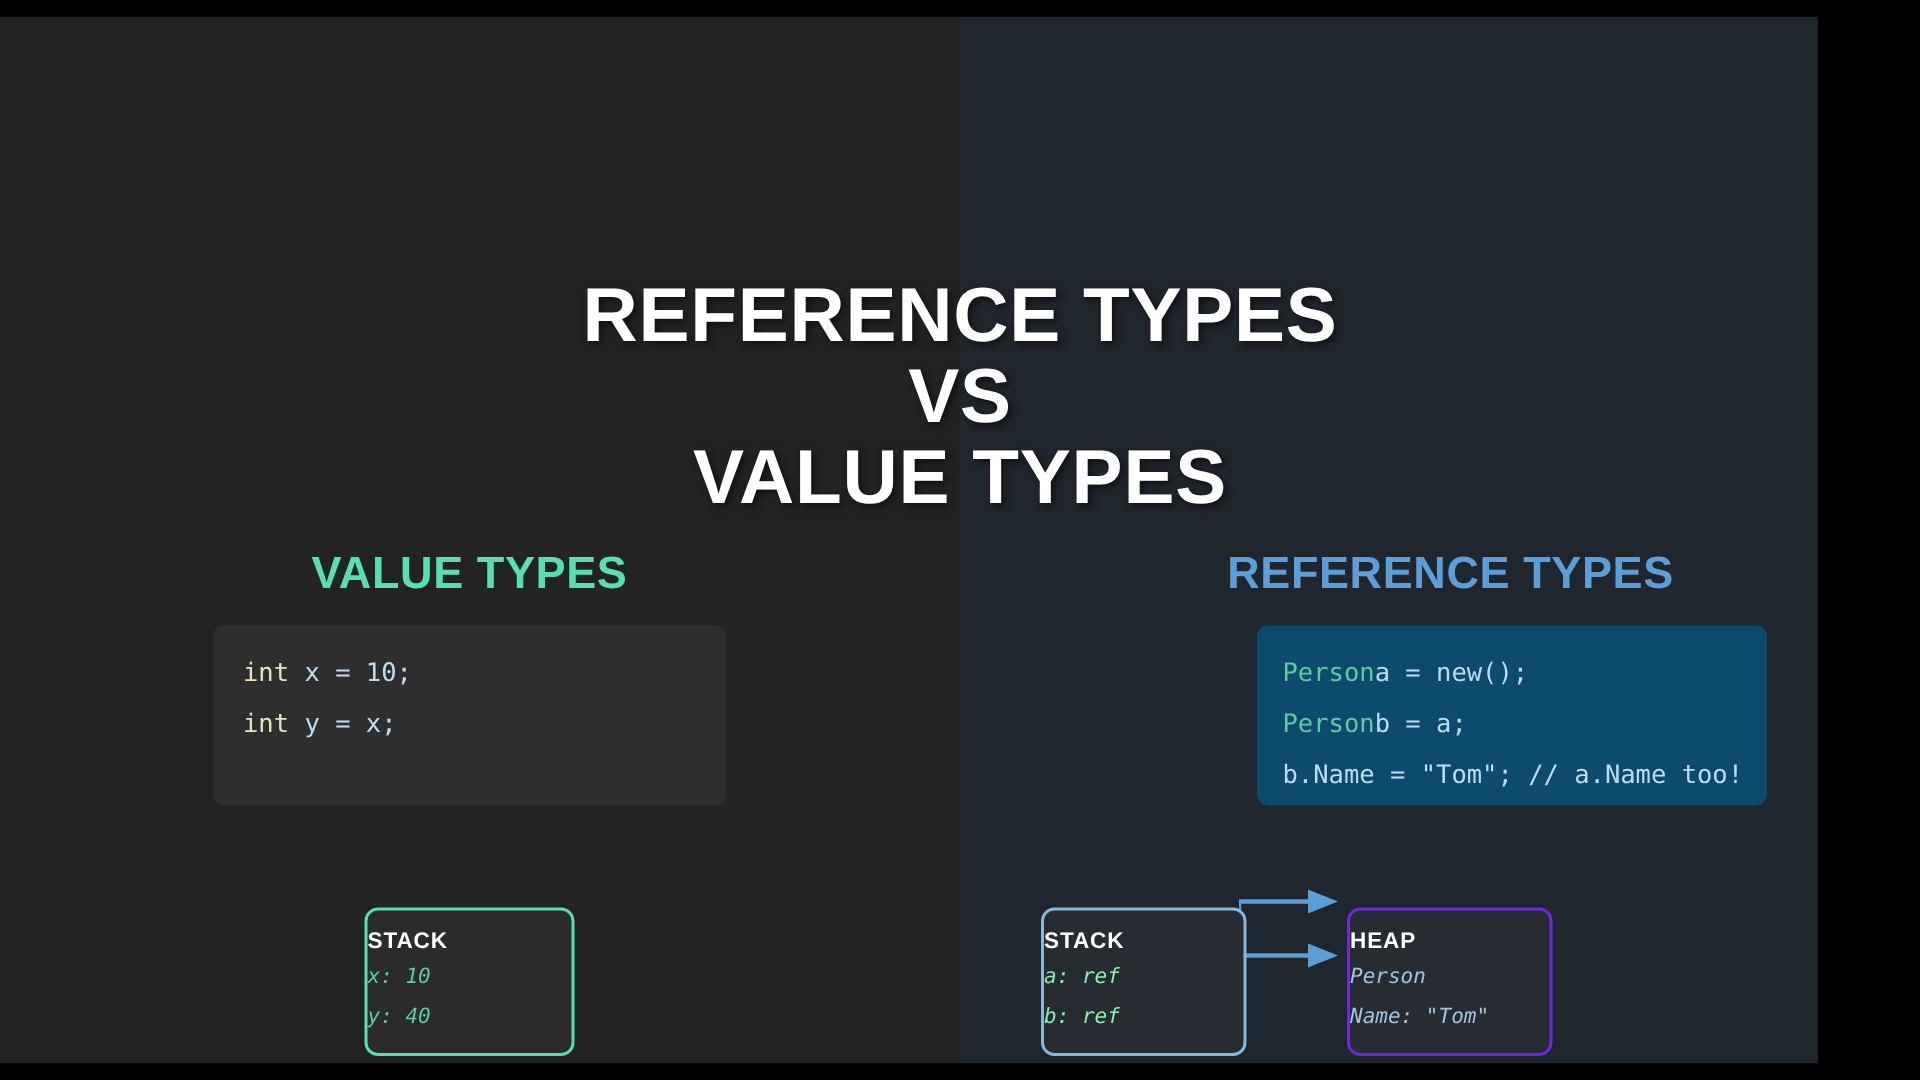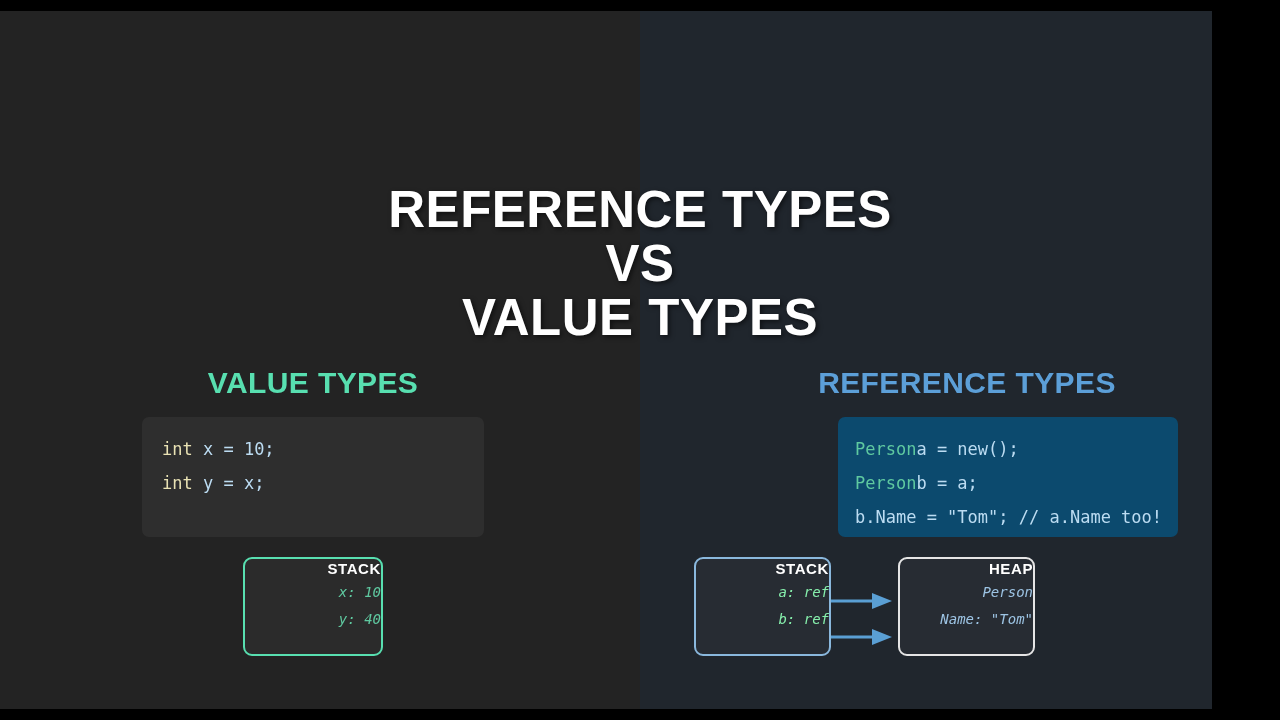--- a/index.html
+++ b/index.html
@@ -123,21 +123,23 @@
   .tok-kw     { color: #e9e2b4; }
   .tok-type   { color: #5fc9a0; }
   .tok-plain  { color: #bcdcf2; }
 
   
   .mem-box {
     position: absolute;
     box-sizing: border-box;
     border-radius: 9px;
     z-index: 20;
-    text-align: right;
+    text-align: left;
+    padding-top: 11px;
+    margin-top: 48px;
   }
   .mem-title {
     display: block;
     color: #ffffff;
     font-family: "Liberation Sans", sans-serif;
     font-weight: bold;
     font-size: 15px;
     line-height: 20px;
     letter-spacing: 0.6px;
   }
@@ -162,21 +164,21 @@
     left: 694px; top: 557px;
     width: 137px; height: 99px;
     border: 2px solid #8ab8dd;
     background: #272c33;
   }
   .box-stack-right .mem-row { color: #86efac; }
 
   .box-heap {
     left: 898px; top: 557px;
     width: 137px; height: 99px;
-    border: 2px solid #e5e5e5;
+    border: 2px solid #6d28d9;
     background: #272c33;
   }
   .box-heap .mem-row { color: #9dc4e4; }
 
   
   .arrows-svg {
     position: absolute;
     left: 826px; top: 590px;
     width: 78px; height: 60px;
     z-index: 19;

